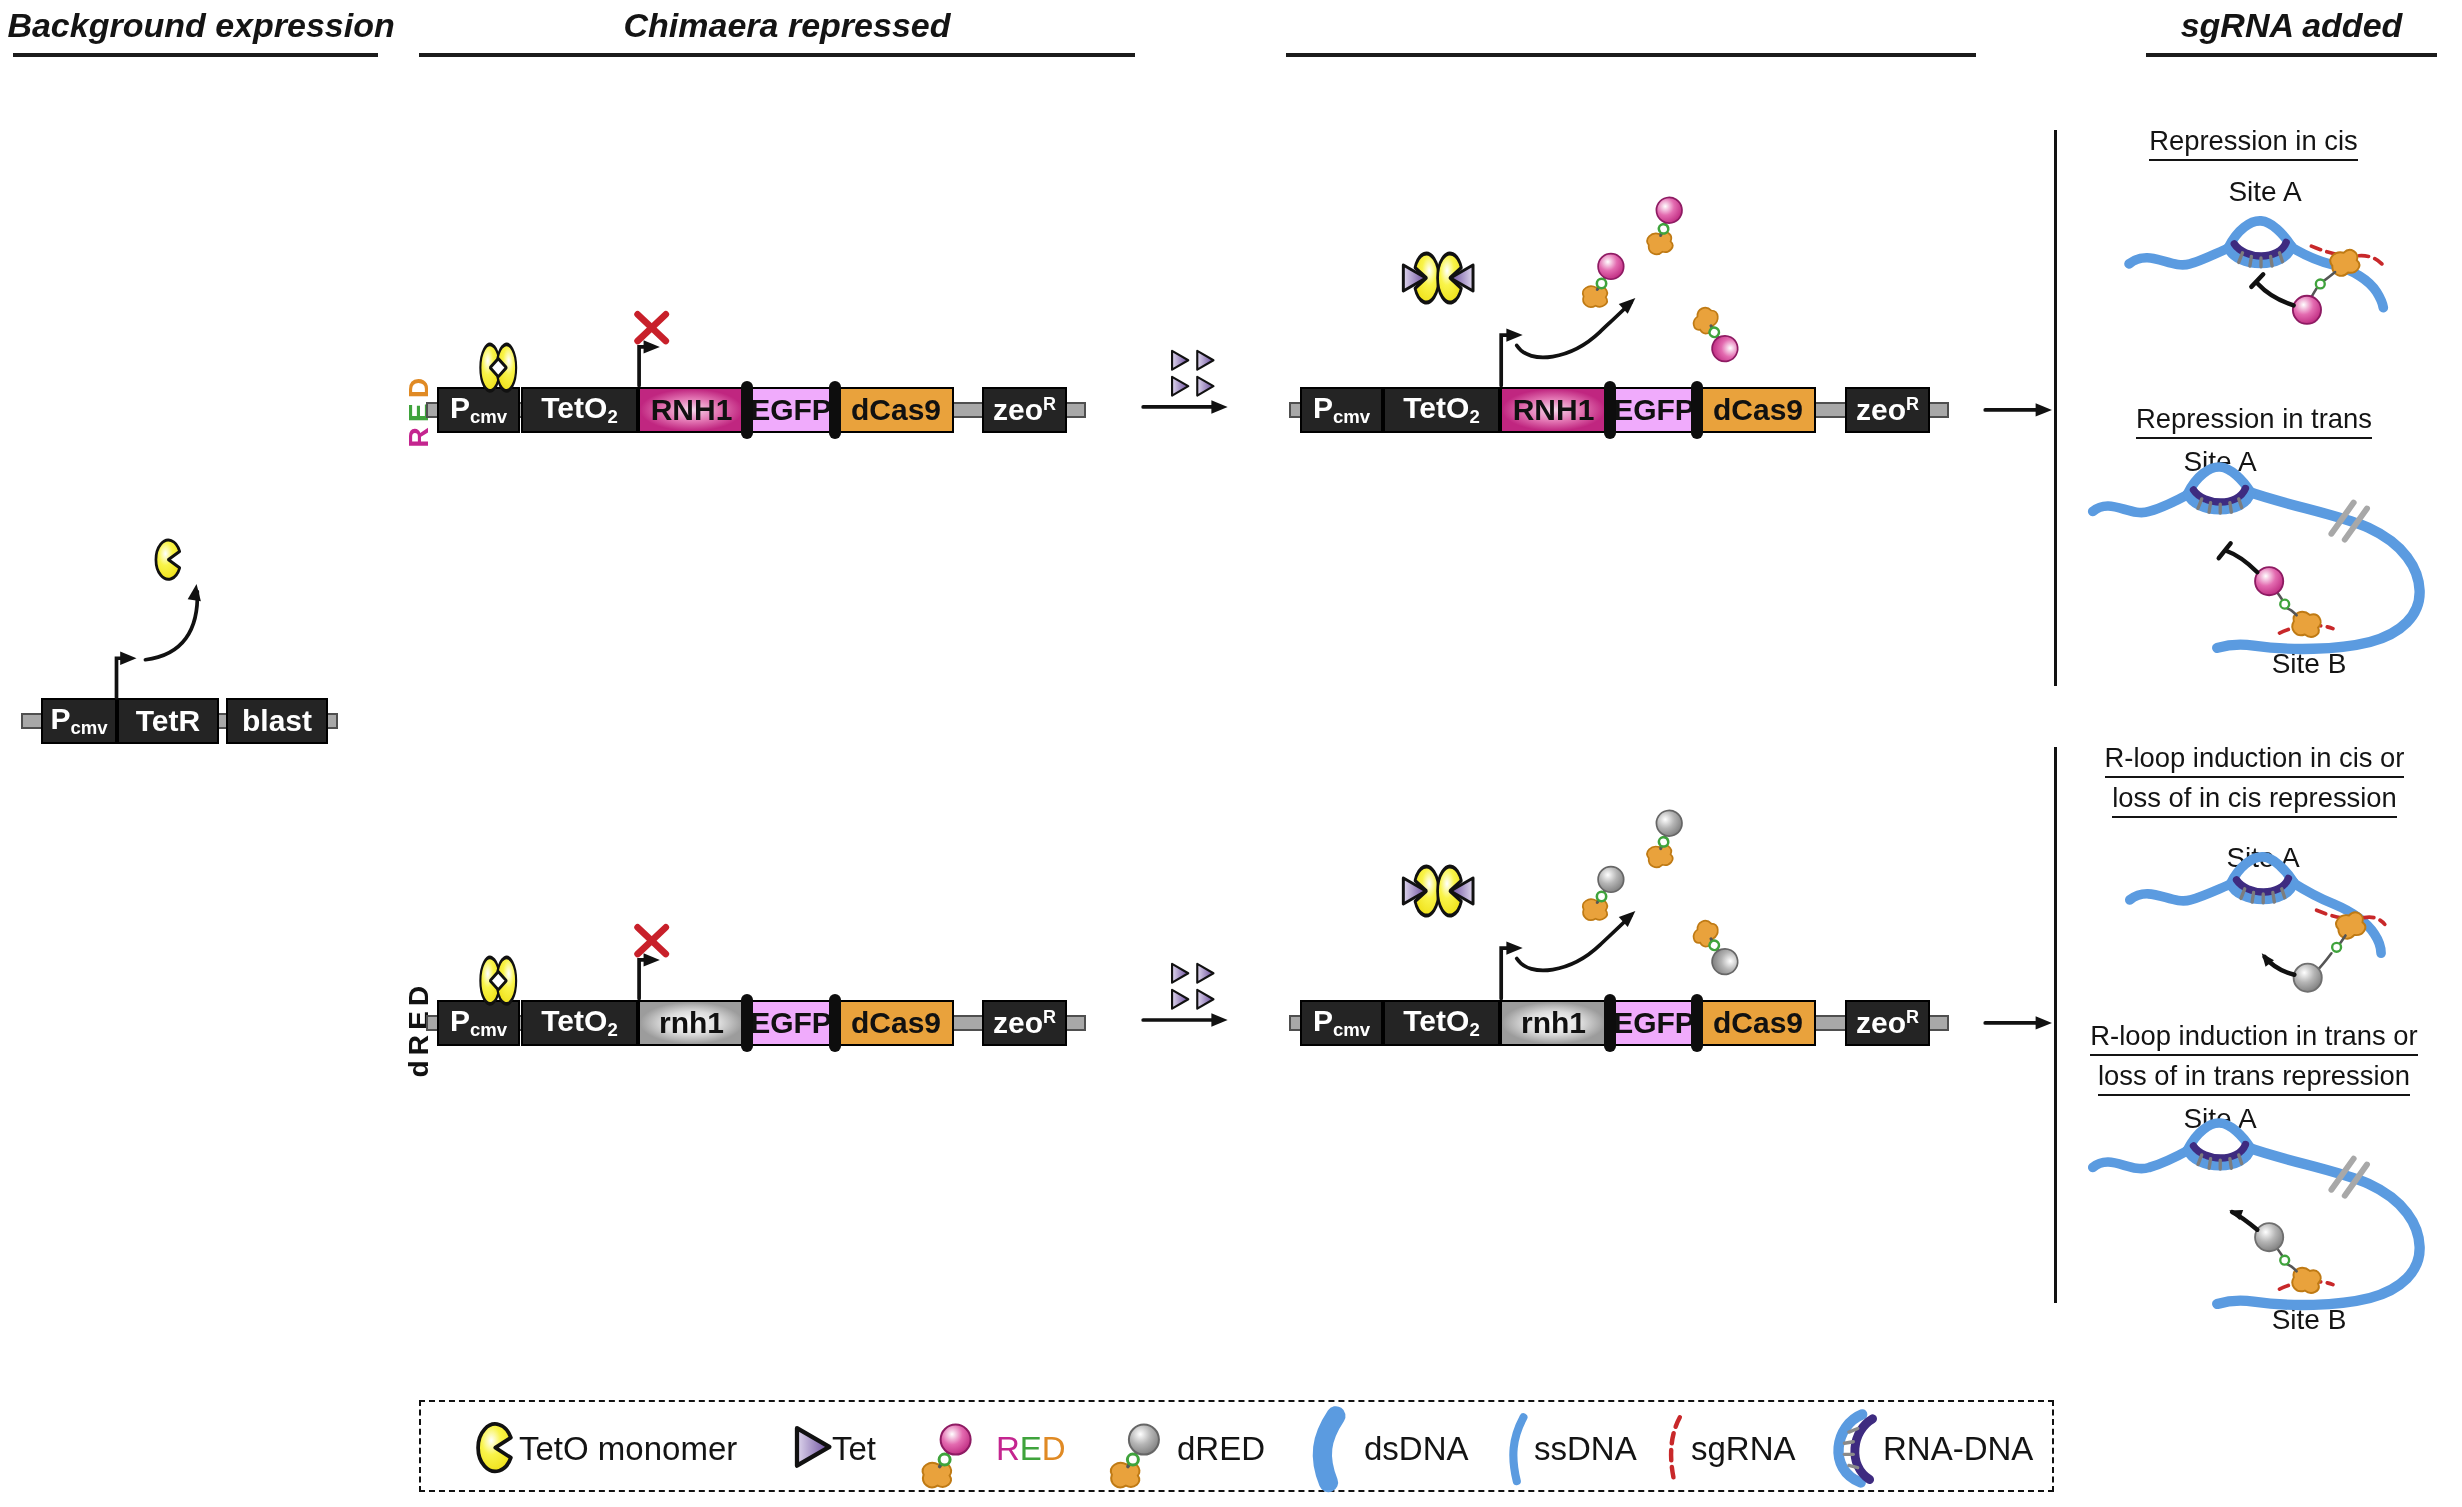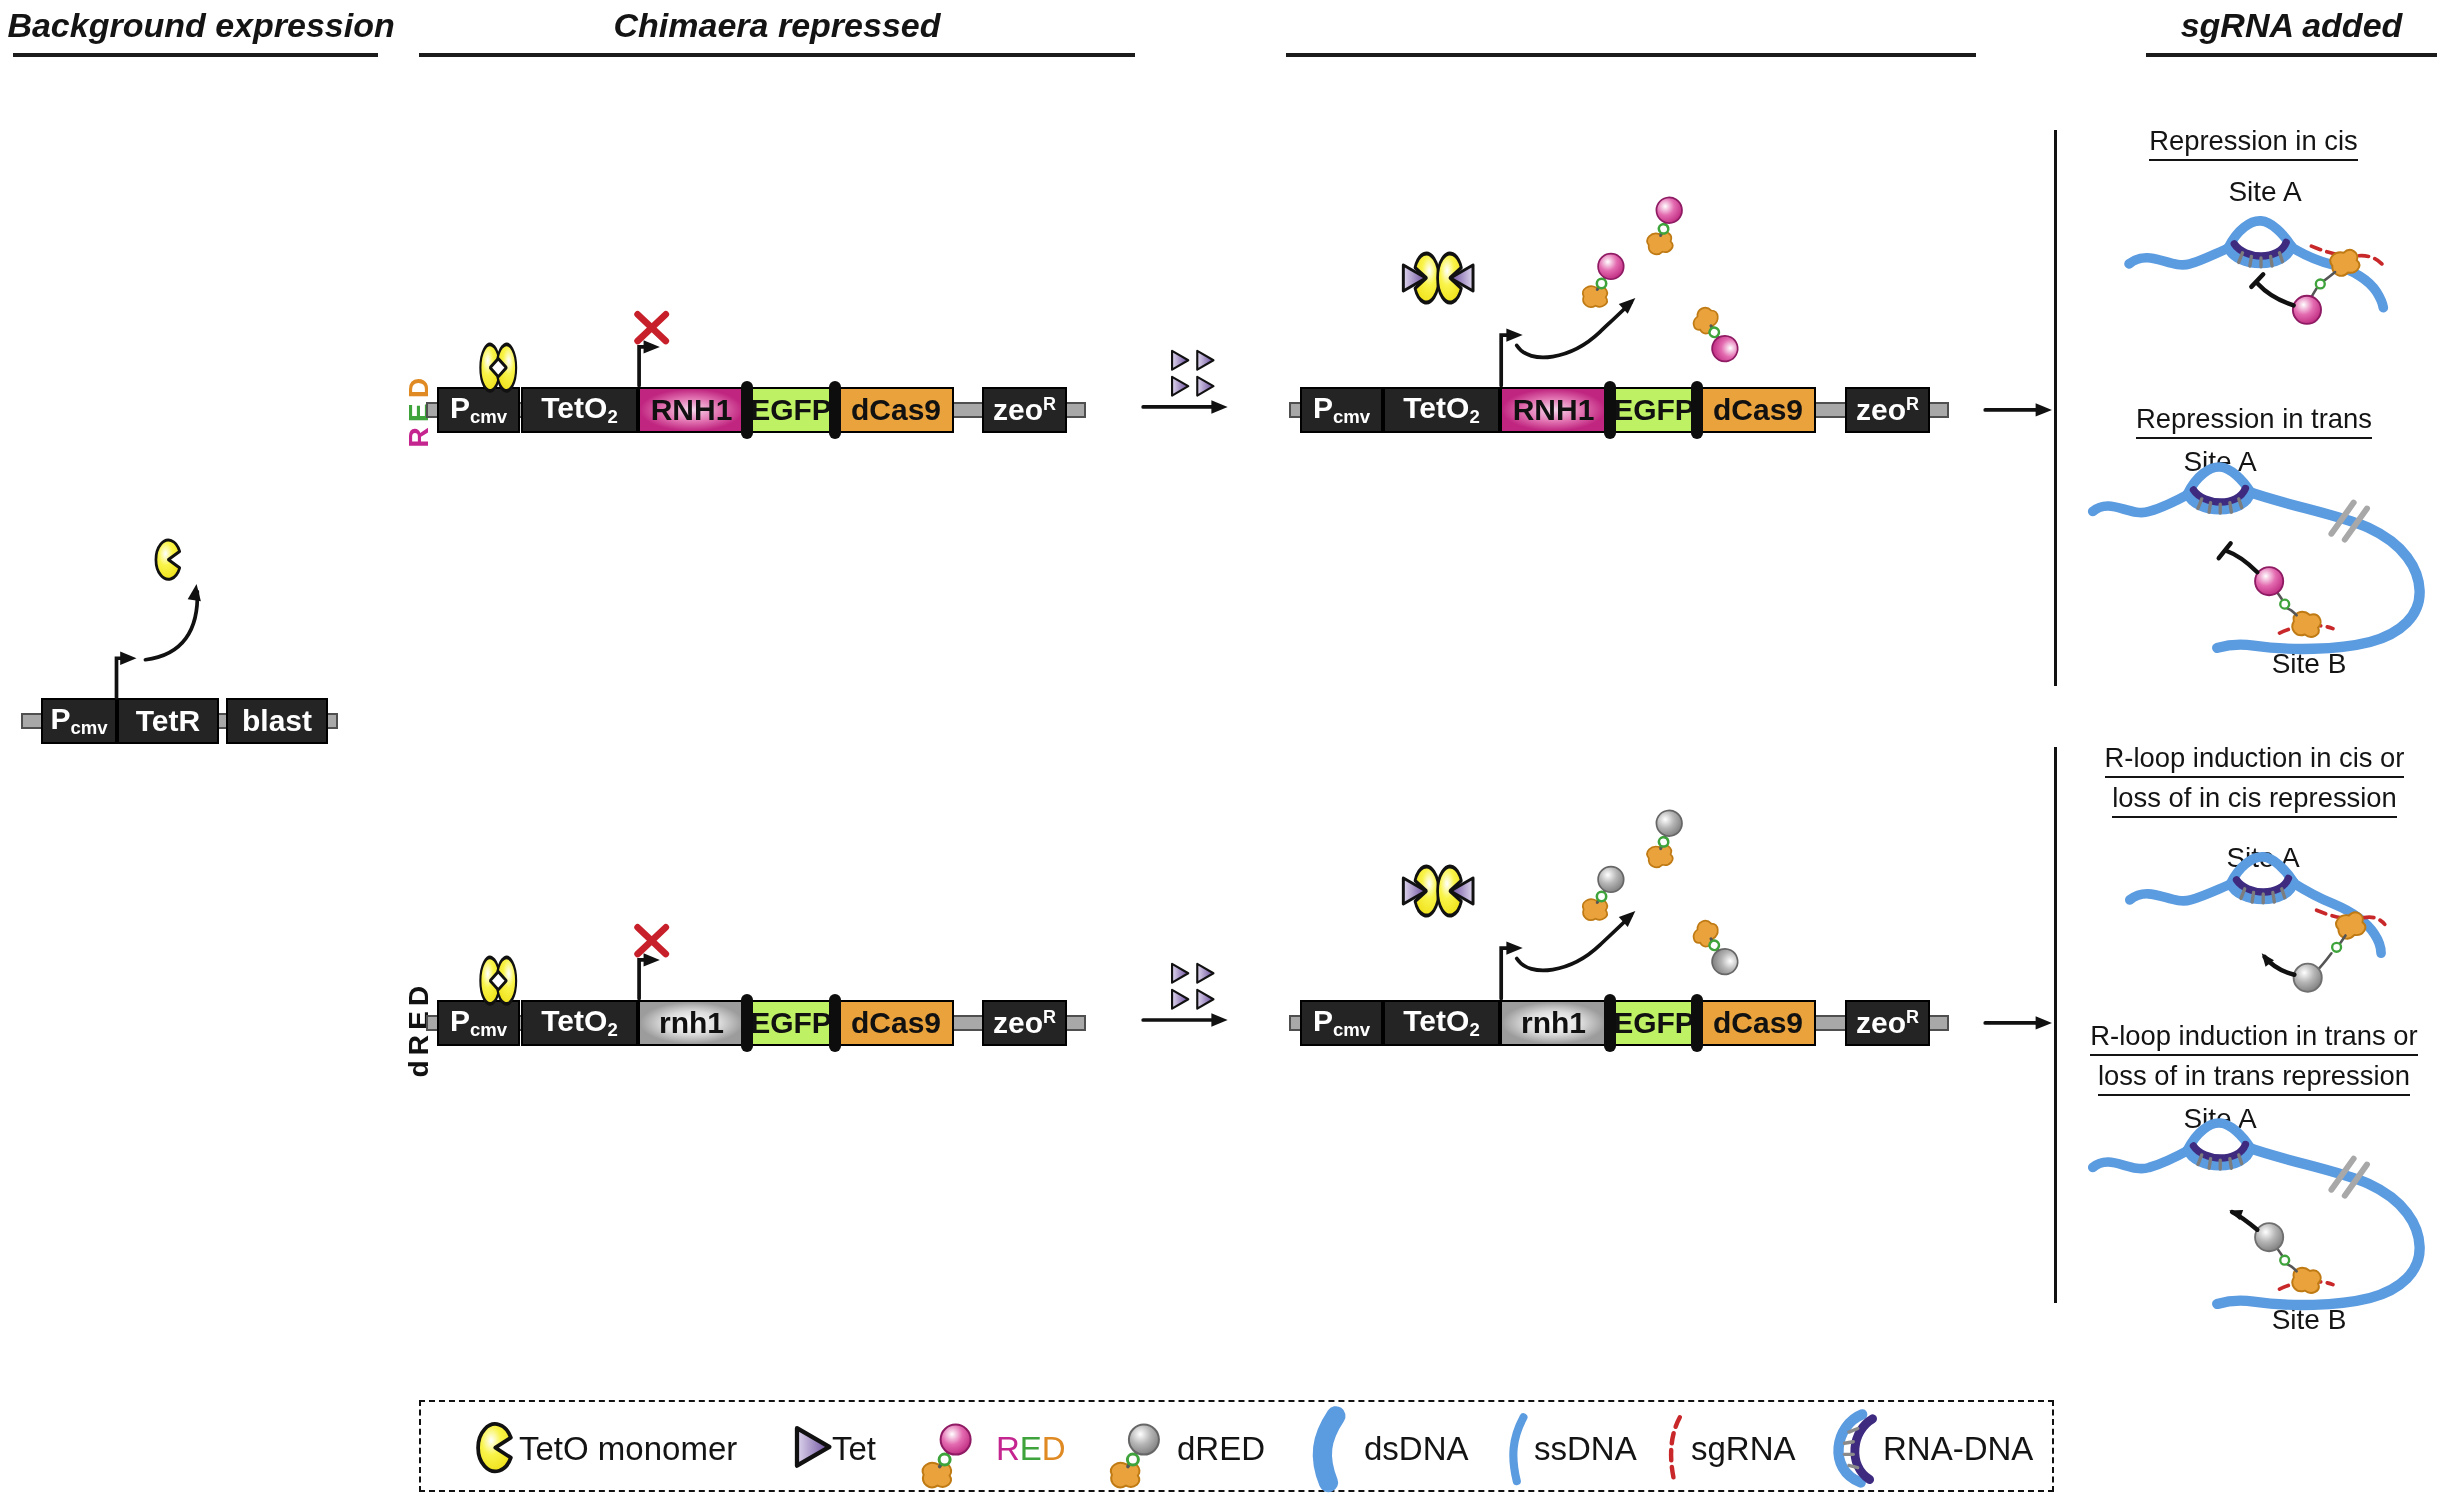--- a/index.html
+++ b/index.html
@@ -9,21 +9,21 @@
   .hdr{position:absolute;font-style:italic;font-weight:700;font-size:34px;text-align:center;color:#141414;white-space:nowrap;}
   .hdr-line{position:absolute;height:3.7px;background:#1c1c1c;}
   
   .backbone{position:absolute;height:16.3px;background:#a8a8a8;border:2.2px solid #4f4f4f;box-sizing:border-box;}
   .gbox{position:absolute;height:46px;border:2.2px solid #000;box-sizing:border-box;
         display:flex;align-items:center;justify-content:center;
         font-weight:700;font-size:30px;white-space:nowrap;z-index:2;}
   .gbox.dark{background:#242424;color:#ffffff;}
   .gbox.magenta{background:radial-gradient(closest-side,#f7d9ec 0%,#e274b2 55%,#c02680 100%);color:#111;}
   .gbox.silver{background:radial-gradient(closest-side,#ffffff 0%,#dcdcdc 55%,#9c9c9c 100%);color:#111;}
-  .gbox.green{background:#bef264;color:#111;}
+  .gbox.green{background:#f0abfc;color:#111;}
   .gbox.orange{background:#e9a23c;color:#111;}
   .sep{position:absolute;width:12px;height:58px;background:#0d0d0d;border-radius:6.7px;z-index:3;}
   .it{}
   .sub{font-size:62%;vertical-align:-0.28em;}
   .sup{font-size:60%;vertical-align:0.55em;}
   
   .vlabel{position:absolute;transform:rotate(-90deg);transform-origin:center;
           font-size:28px;font-weight:600;letter-spacing:5.2px;text-align:center;white-space:nowrap;}
   
   .ptitle{position:absolute;font-size:27.4px;text-align:center;white-space:nowrap;}
@@ -43,21 +43,21 @@
   .sg{stroke:#c8282a;stroke-width:5;fill:none;stroke-linecap:round;stroke-dasharray:13 9;}
 </style>
 </head>
 <body>
 
 <div class="page">
 
   <div class="hdr" style="left:7.4px;top:6px;width:371px;">Background expression</div>
   <div class="hdr-line" style="left:12.6px;top:53px;width:365px;"></div>
 
-  <div class="hdr" style="left:419px;top:6px;width:716px;">Chimaera repressed</div>
+  <div class="hdr" style="left:429px;top:6px;width:716px;">Chimaera repressed</div>
   <div class="hdr-line" style="left:419px;top:53px;width:716px;"></div>
 
   <div class="hdr-line" style="left:1286px;top:53px;width:690px;"></div>
 
   <div class="hdr" style="left:2146px;top:6px;width:291px;">sgRNA added</div>
   <div class="hdr-line" style="left:2146px;top:53px;width:291px;"></div>
 
   <div class="vlabel" style="left:374px;top:394px;width:89px;"><span style="color: rgb(196, 37, 143);">R</span><span style="color: rgb(63, 163, 60);">E</span><span style="color: rgb(224, 138, 36);">D</span></div>
   <div class="vlabel" style="left:367px;top:1013px;width:104px;color:#111;">dRED</div>
 

